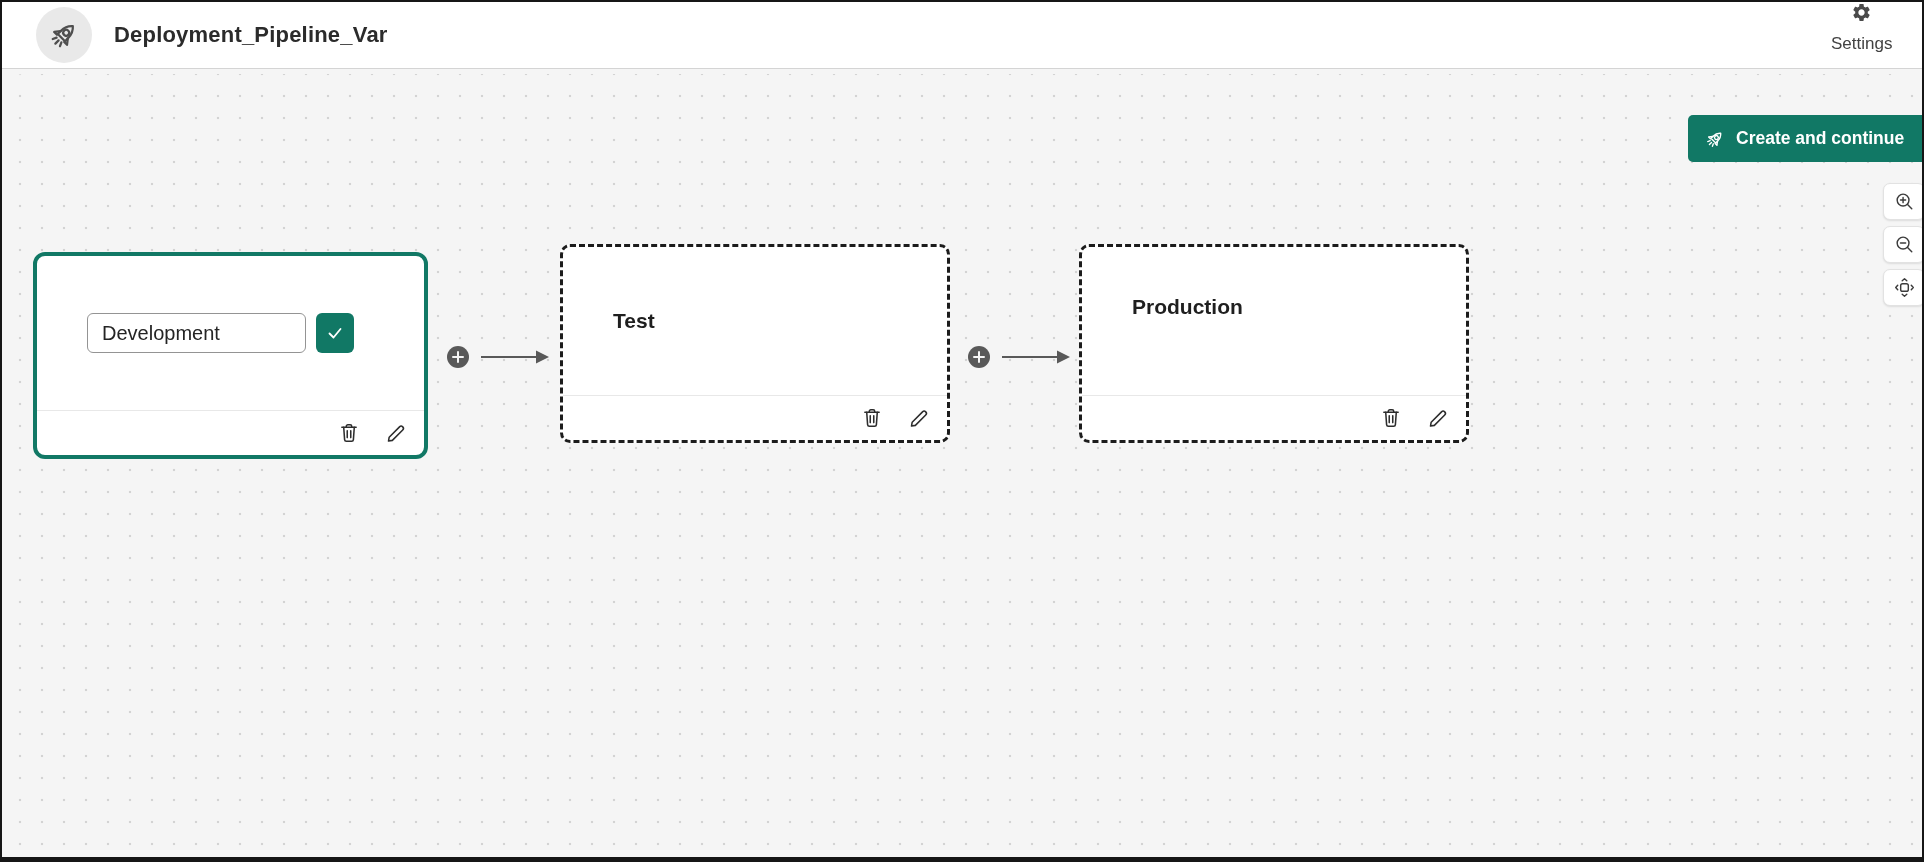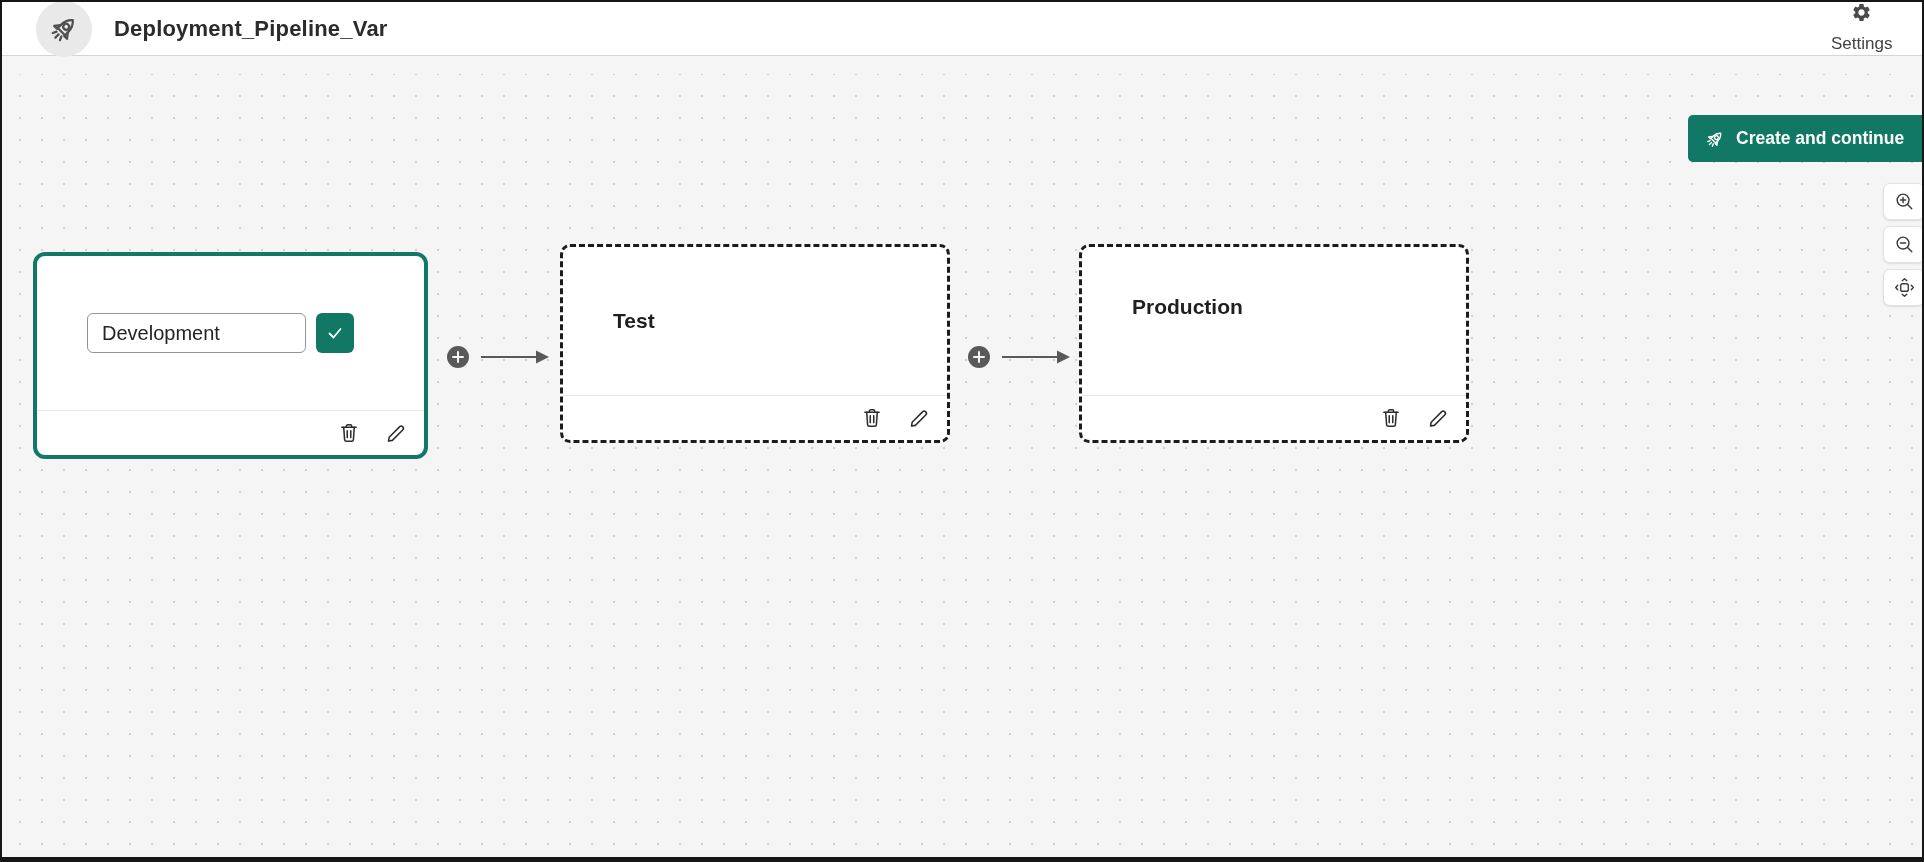--- a/index.html
+++ b/index.html
@@ -9,21 +9,21 @@
     font-family: "Liberation Sans", "DejaVu Sans", sans-serif;
     background: #f5f5f5;
     border: 2px solid #161616;
     border-bottom-width: 5px;
     overflow: hidden;
     color: #242424;
   }
 
   
   .app-header {
-    position: absolute; top: 0; left: 0; right: 0; height: 54px;
+    position: absolute; top: 0; left: 0; right: 0; height: 67px;
     background: #ffffff;
     border-bottom: 1px solid #d4d4d4;
     display: flex; align-items: center;
     padding-left: 34px;
     z-index: 5;
   }
   .avatar {
     width: 56px; height: 56px; border-radius: 50%;
     background: #e9e9e9;
     display: flex; align-items: center; justify-content: center;

